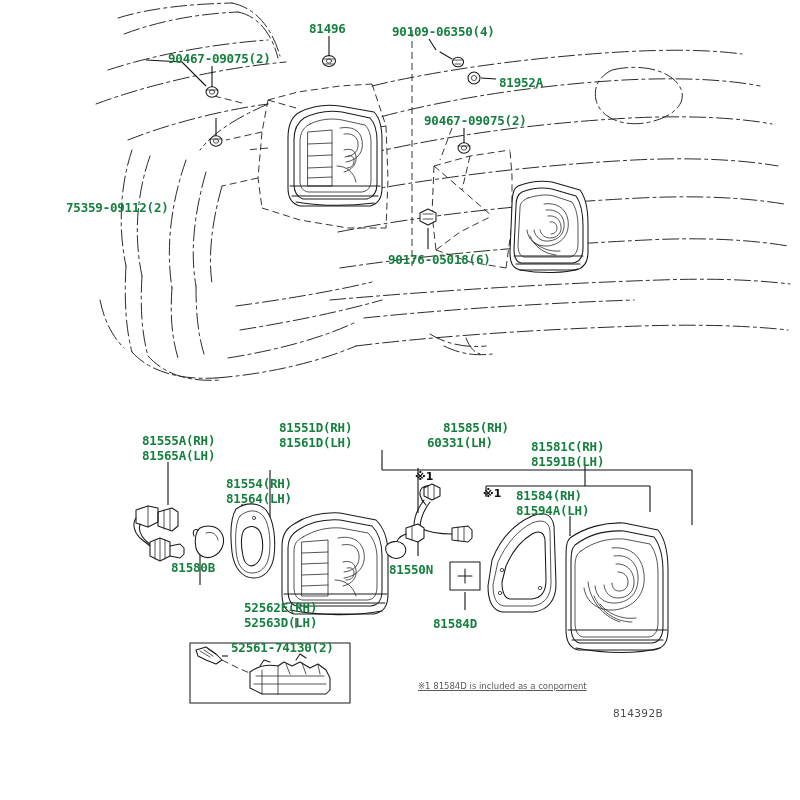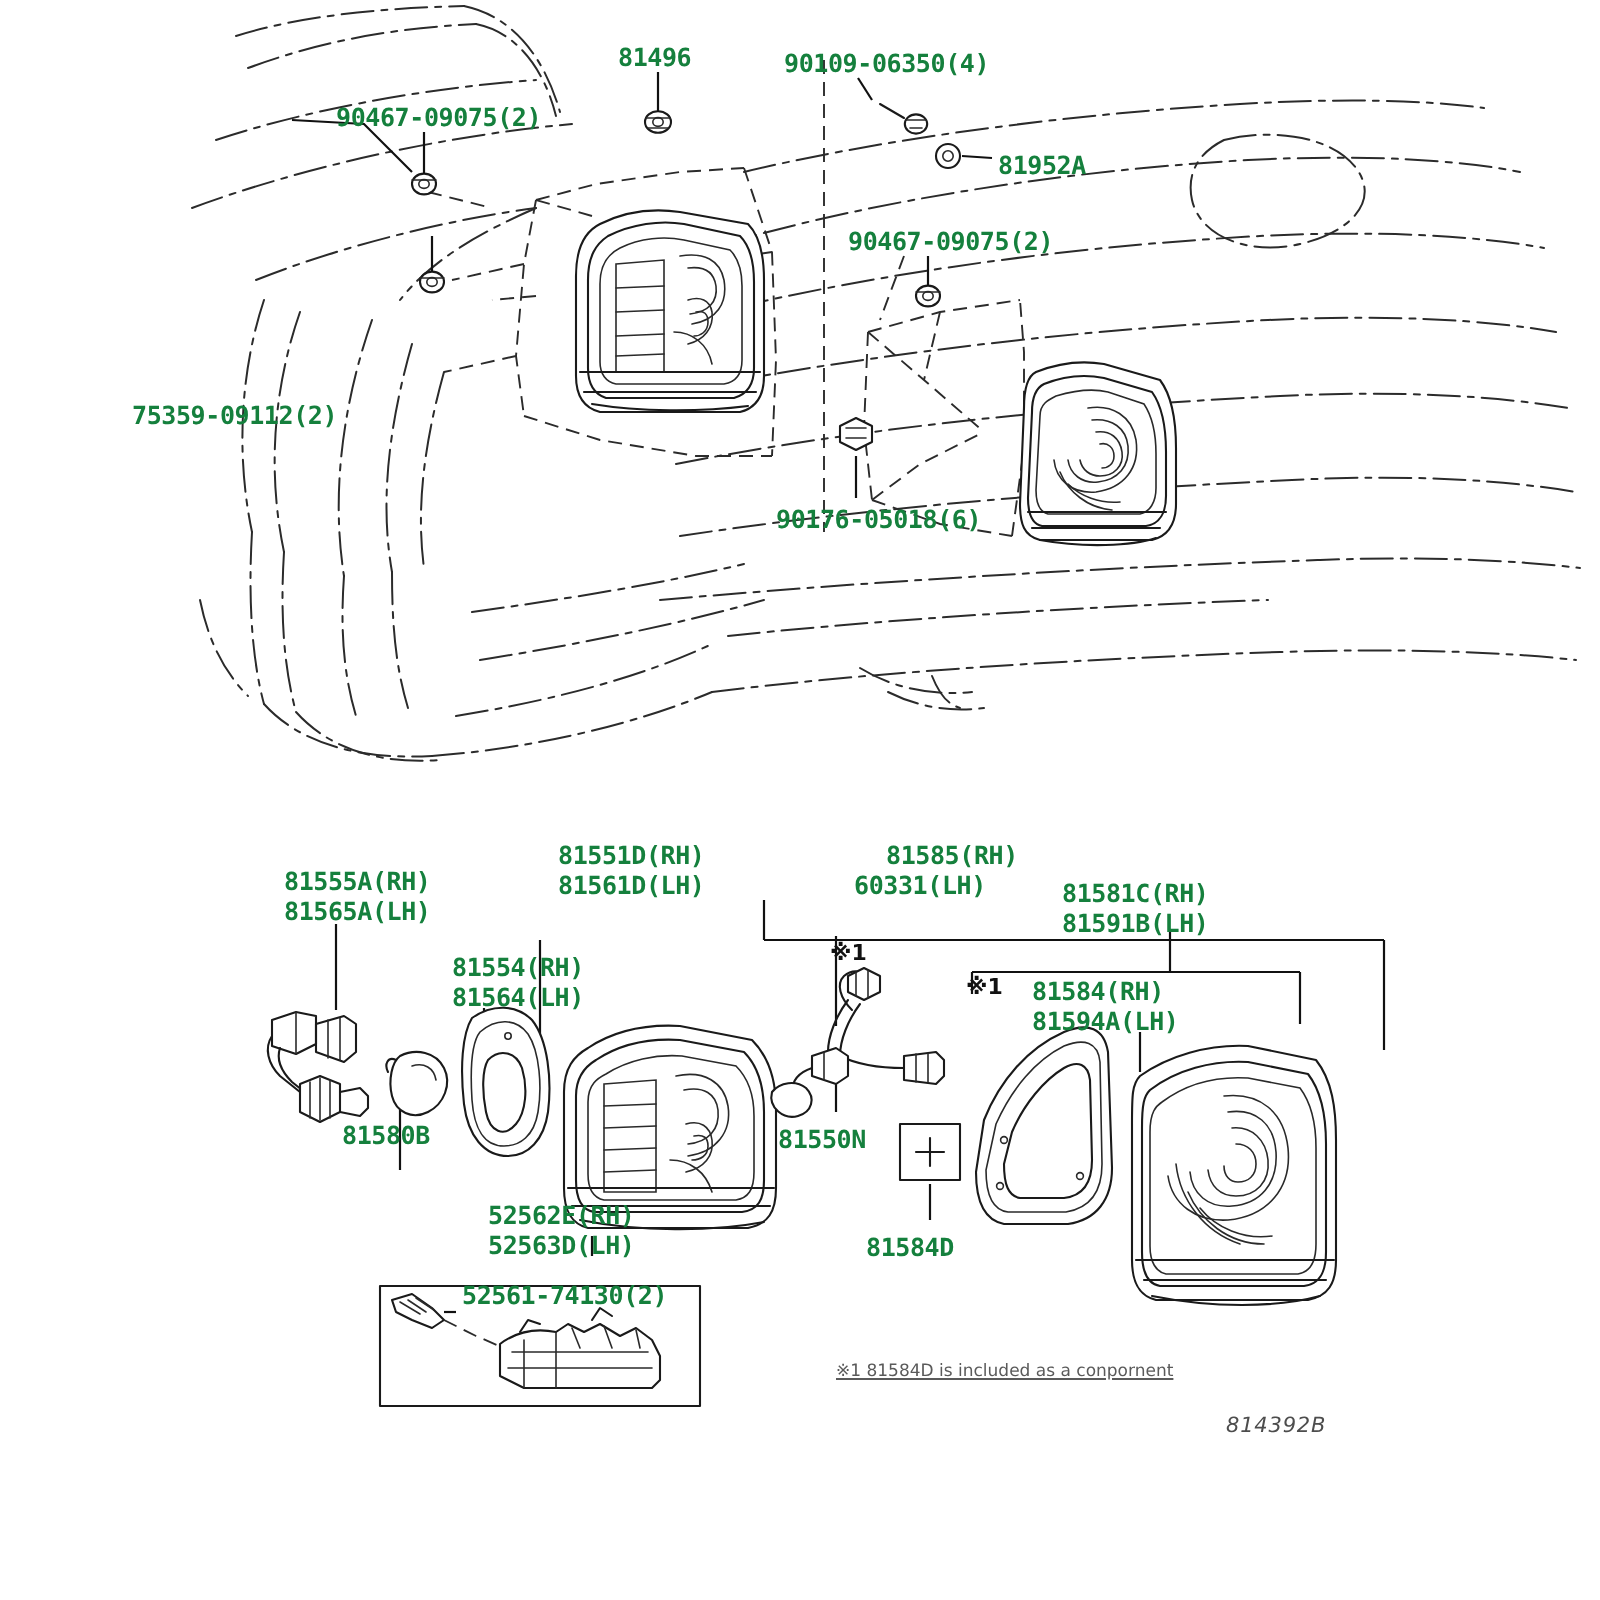--- a/index.html
+++ b/index.html
@@ -32,21 +32,20 @@
     color:#5a5a5a;
     white-space:pre;
     letter-spacing:0px;
   }
   .code{
     position:absolute;
     font-family:"DejaVu Sans","Liberation Sans",sans-serif;
     font-size:10.5px;
     color:#4d4d4d;
     letter-spacing:0.4px;
-    font-style:italic;
   }
   .star{
     position:absolute;
     font-family:"DejaVu Sans","Liberation Sans",sans-serif;
     font-size:11px;
     font-weight:700;
     color:#111;
   }
 
   

